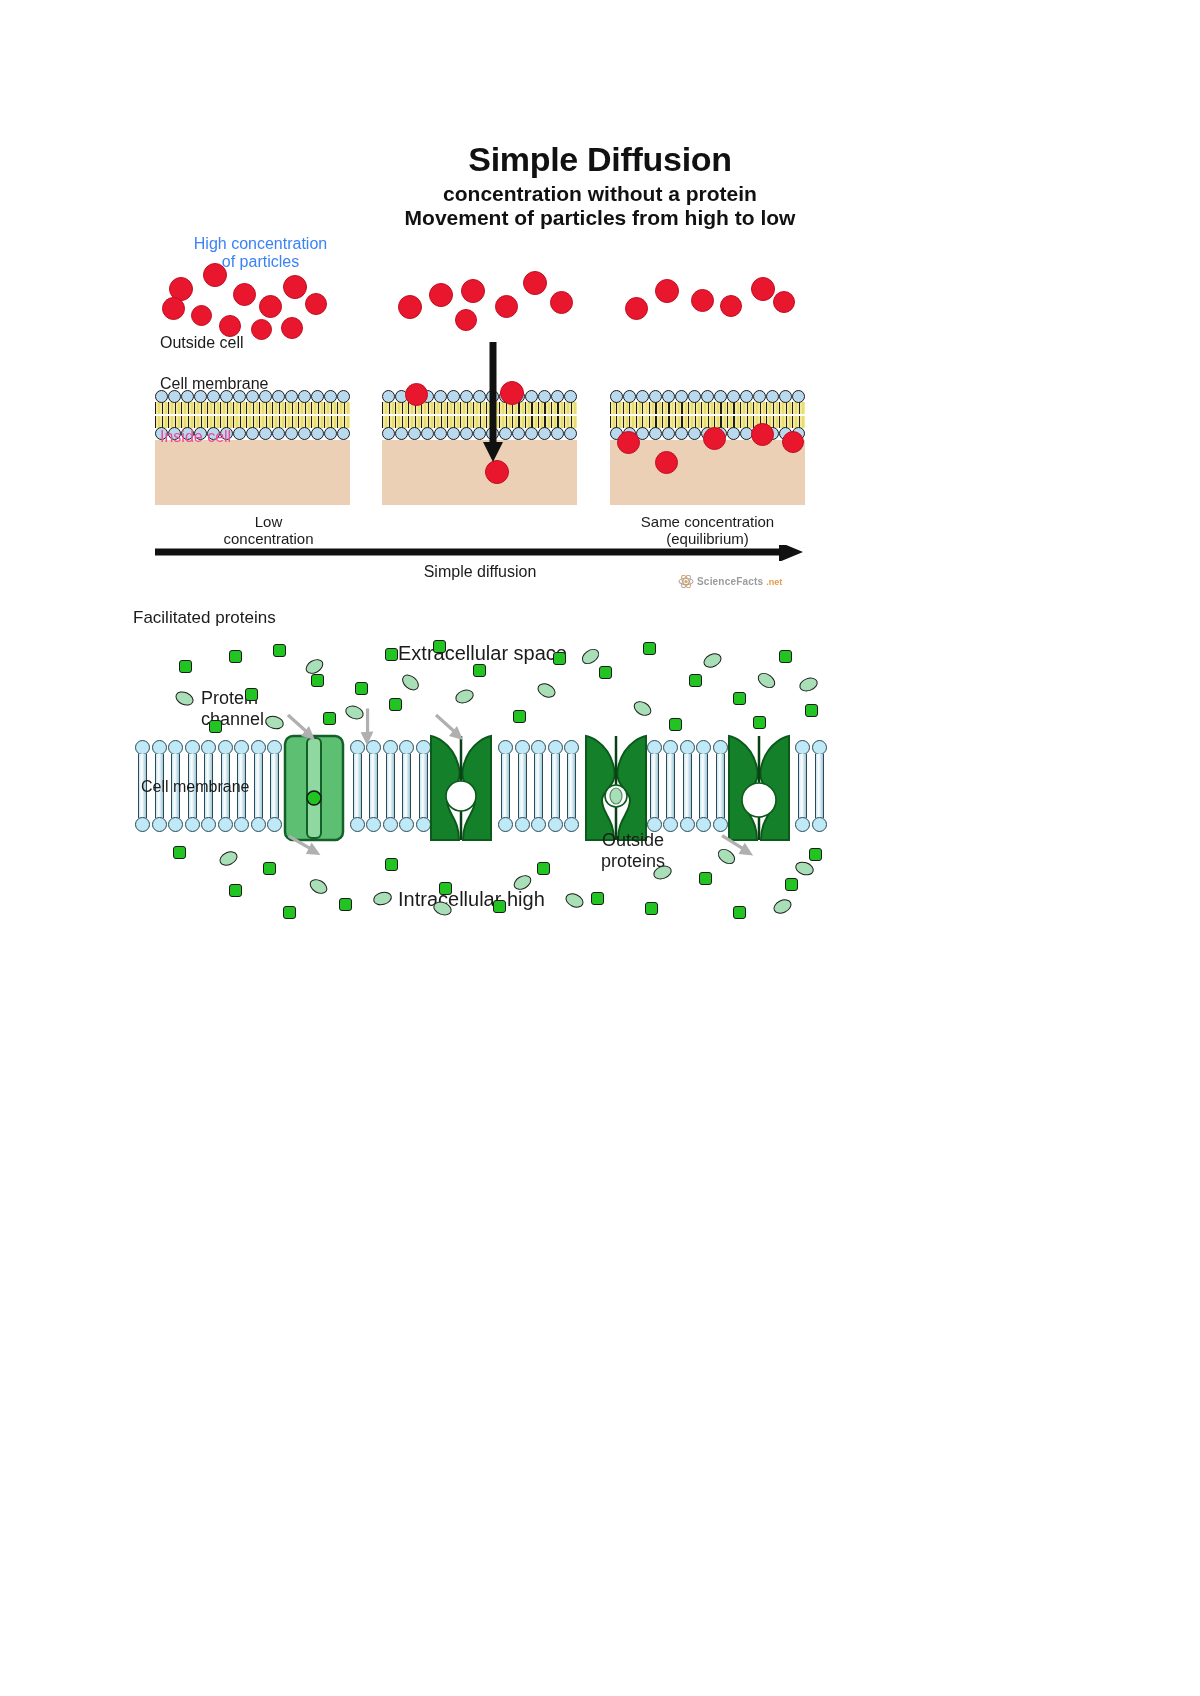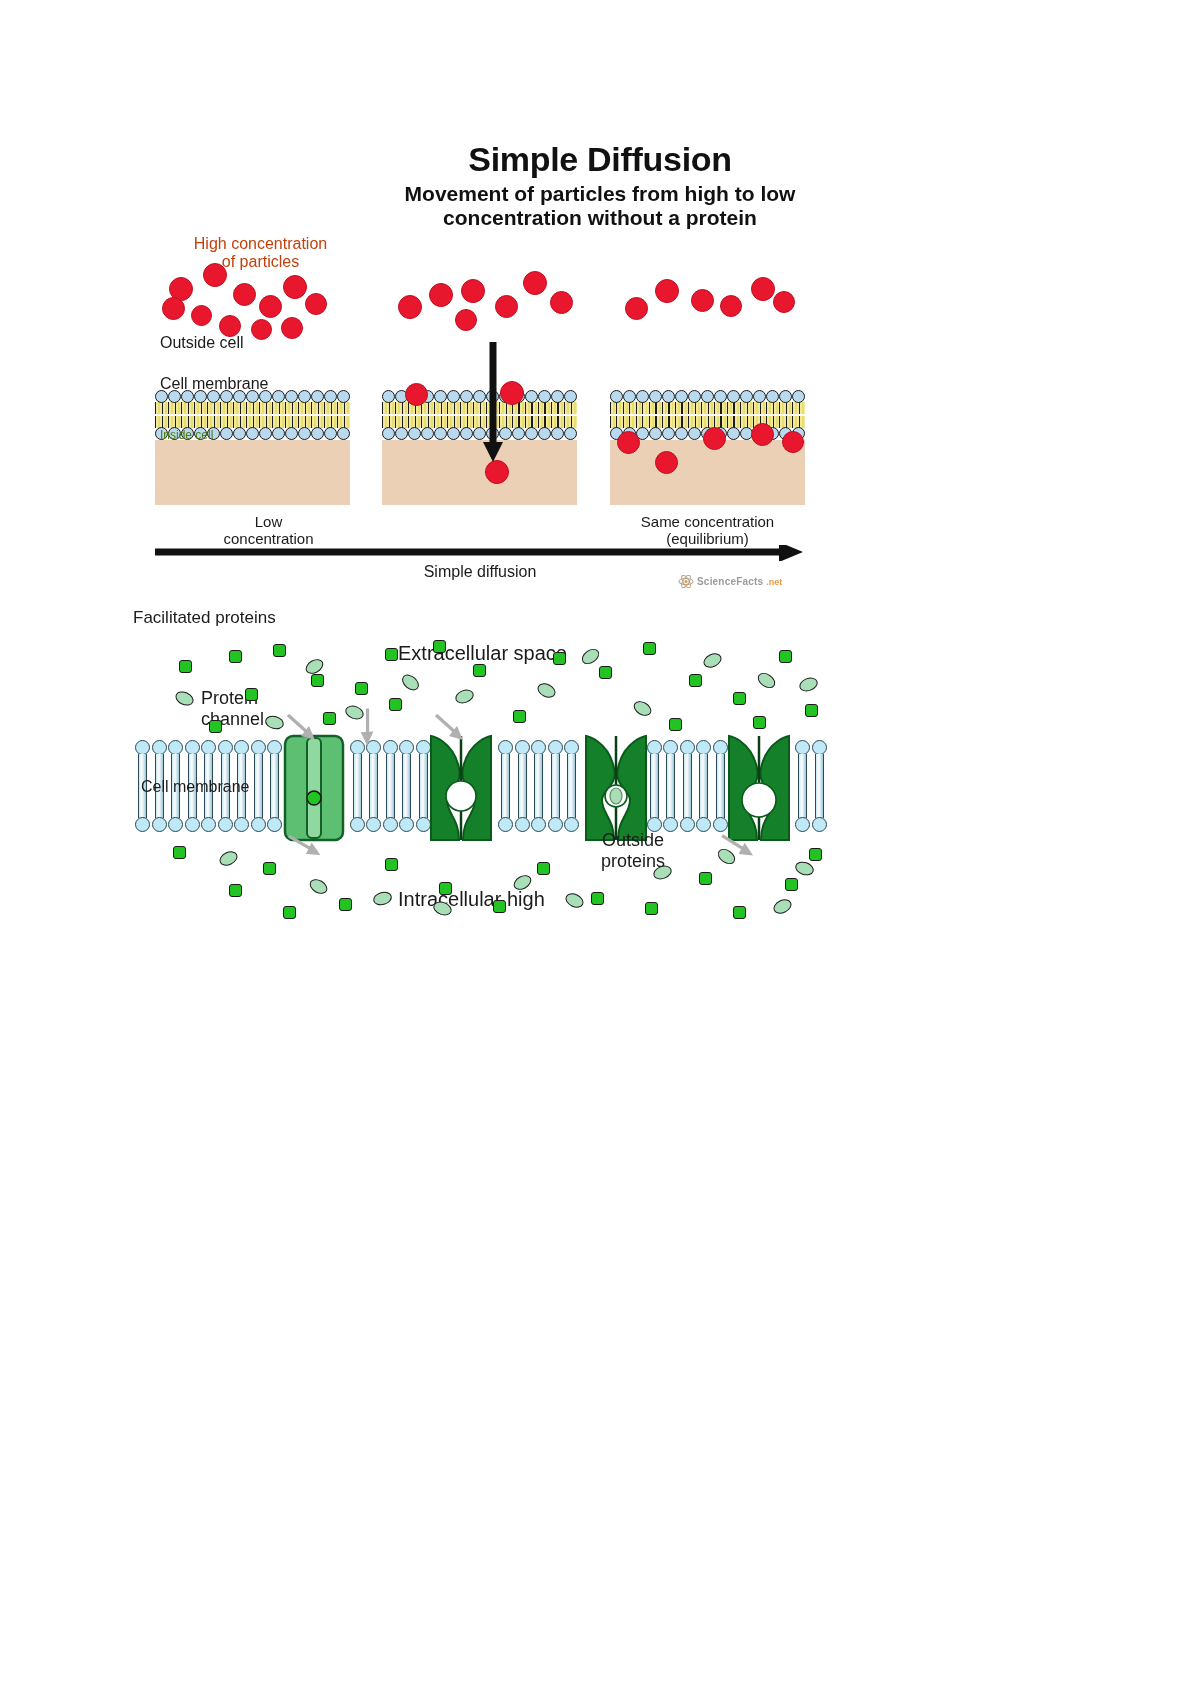--- a/index.html
+++ b/index.html
@@ -43,24 +43,24 @@
   }
 
   .particle{
     position:absolute;border-radius:50%;
     background:#e8172e;border:1px solid #c00f22;box-sizing:border-box;
   }
 
   .panel-label{
     position:absolute;font-size:15px;color:#1b1b1b;text-align:center;line-height:1.15;
   }
-  #label-high{position:absolute;left:8px;top:0px;font-size:16px;color:#c2410c;line-height:1.15;text-align:center;width:195px;}
+  #label-high{position:absolute;left:8px;top:0px;font-size:16px;color:#3b82f6;line-height:1.15;text-align:center;width:195px;}
   #label-outside{position:absolute;left:5px;top:99px;font-size:16px;color:#1b1b1b;}
   #label-cellmem{position:absolute;left:5px;top:140px;font-size:16px;color:#1b1b1b;z-index:6;}
-  #label-inside{position:absolute;left:5px;top:193px;font-size:12px;color:#4d7c0f;}
+  #label-inside{position:absolute;left:5px;top:193px;font-size:16px;color:#ec4899;}
 
   #vert-arrow{position:absolute;left:325px;top:107px;}
   #horiz-arrow{position:absolute;left:0px;top:310px;width:650px;height:16px;}
   #simple-diffusion-caption{
     position:absolute;left:0;top:328px;width:650px;text-align:center;
     font-size:16px;color:#1b1b1b;
   }
 
   #watermark{position:absolute;left:523px;top:340px;display:flex;align-items:center;gap:3px;opacity:.85;}
   #watermark .wm-text{font-size:10px;color:#8a8a8a;font-weight:bold;letter-spacing:.2px;}
@@ -97,22 +97,22 @@
   .arrow-grey{position:absolute;}
 </style>
 </head>
 <body>
 
 <div class="page">
 
   <div id="main-title">Simple Diffusion</div>
 
   <div id="subtitle">
+    <span>concentration without a protein</span>
     <span>Movement of particles from high to low</span>
-    <span>concentration without a protein</span>
   </div>
 
   <div id="simple-figure">
 
     <div id="label-high">
       <span>High concentration</span><br>
       <span>of particles</span>
     </div>
 
     <div id="panel-1" class="panel" style="left:0px;">

